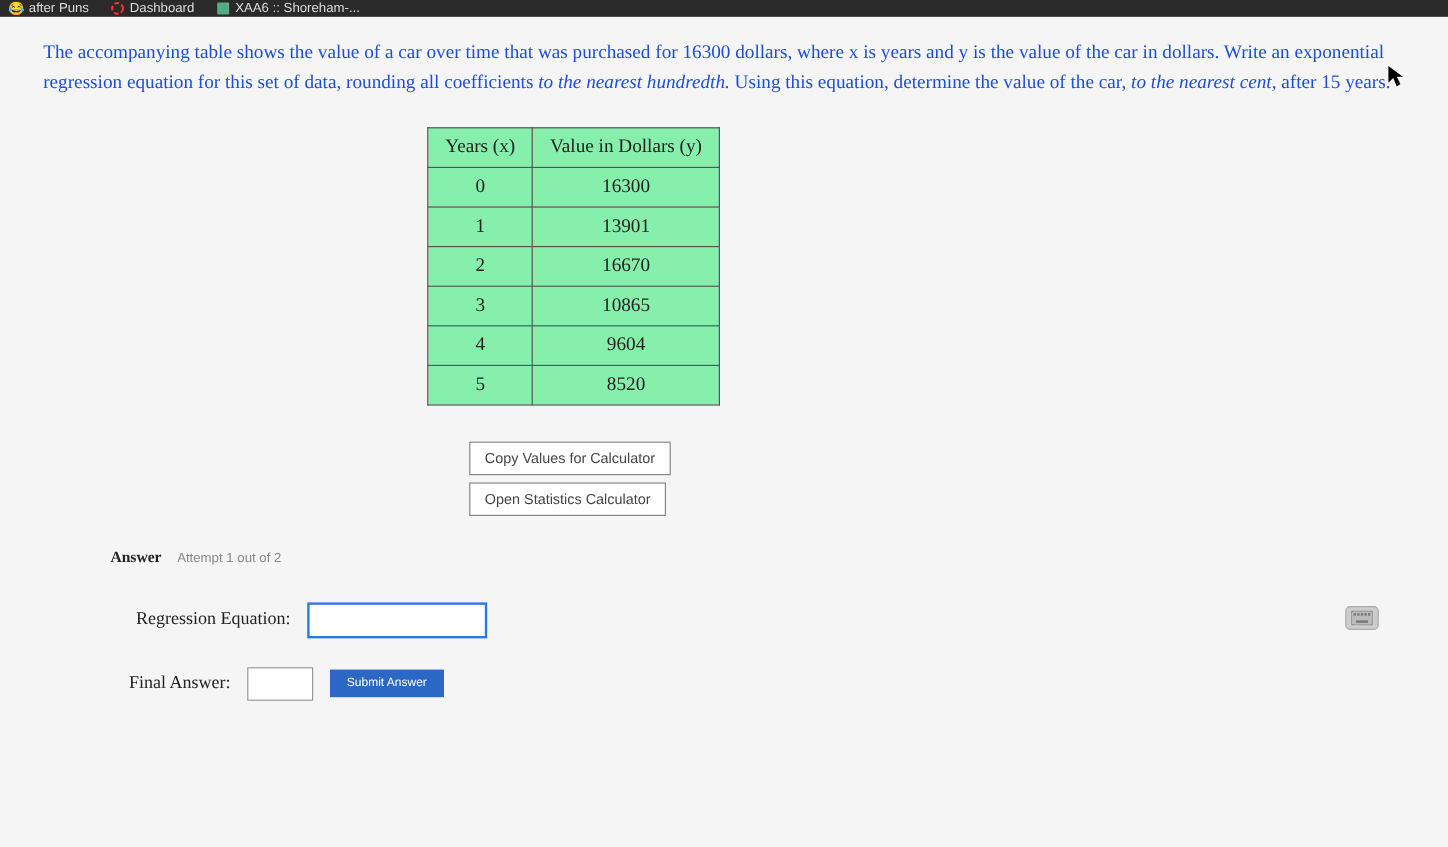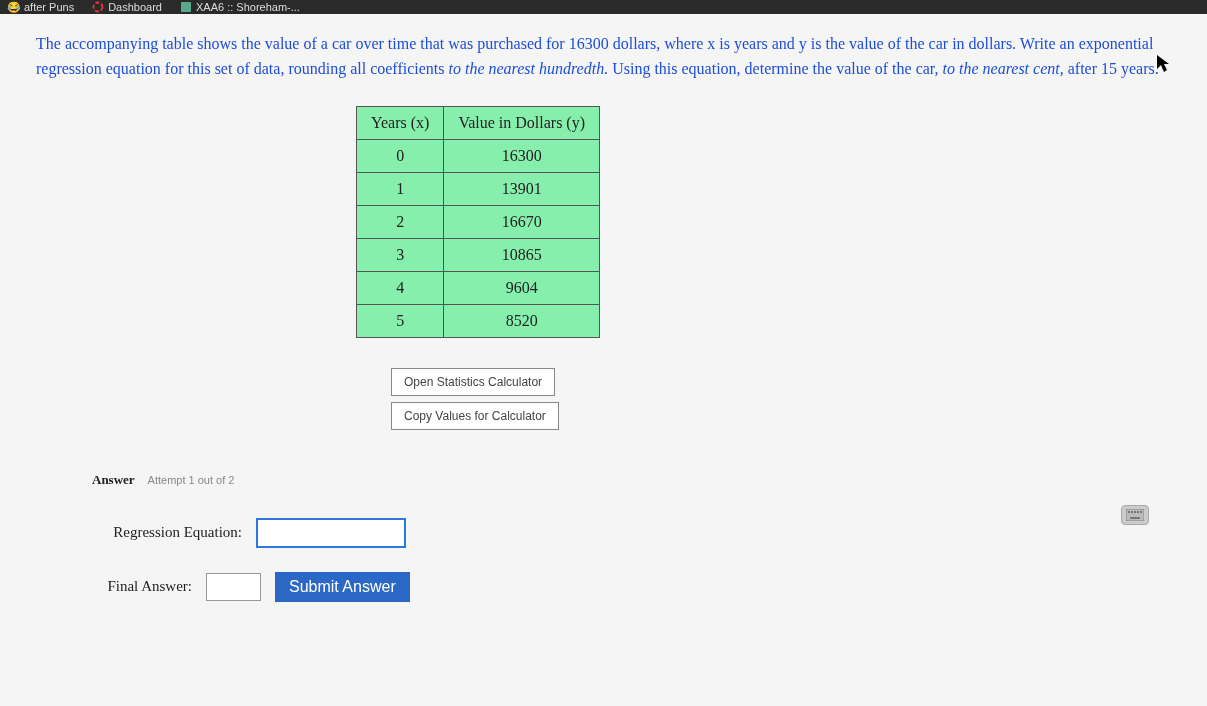--- a/index.html
+++ b/index.html
@@ -63,21 +63,21 @@
       border: 1px solid #888;
       background: #fff;
       font-size: 12px;
       color: #444;
       cursor: pointer;
       font-family: Arial, sans-serif;
     }
     .btn-outline + .btn-outline { margin-top: 6px; }
     .button-stack { margin-left: 355px; margin-top: 28px; }
     .answer-section {
-      margin-top: 42px;
+      margin-top: 26px;
       margin-left: 56px;
     }
     .answer-header {
       font-size: 13px;
       margin-bottom: 30px;
     }
     .answer-header .lbl { font-weight: bold; }
     .answer-header .attempt { color: #888; font-family: Arial, sans-serif; font-size: 11px; }
     .row {
       display: flex;
@@ -105,21 +105,21 @@
       border: 1px solid #999;
       background: #fff;
       padding: 2px 4px;
       font-size: 14px;
     }
     .submit-btn {
       background: #2b68c5;
       color: #fff;
       border: none;
       padding: 6px 14px;
-      font-size: 16px;
+      font-size: 10px;
       font-family: Arial, sans-serif;
       cursor: pointer;
     }
     .keyboard-icon {
       position: absolute;
       right: 58px;
       top: 505px;
       width: 28px;
       height: 20px;
       background: #ccc;
@@ -201,22 +201,22 @@
       </tr>
       <tr>
         <td>5</td>
         <td>8520</td>
       </tr>
     </tbody>
       </table>
   </div>
 
   <div class="button-stack">
+    <button class="btn-outline">Copy Values for Calculator</button>
     <button class="btn-outline">Open Statistics Calculator</button>
-    <button class="btn-outline">Copy Values for Calculator</button>
   </div>
 
   <div class="answer-section">
     <div class="answer-header">
       <span class="lbl">Answer</span>
       &nbsp;&nbsp;
       <span class="attempt">Attempt 1 out of 2</span>
     </div>
 
     <div class="row">

